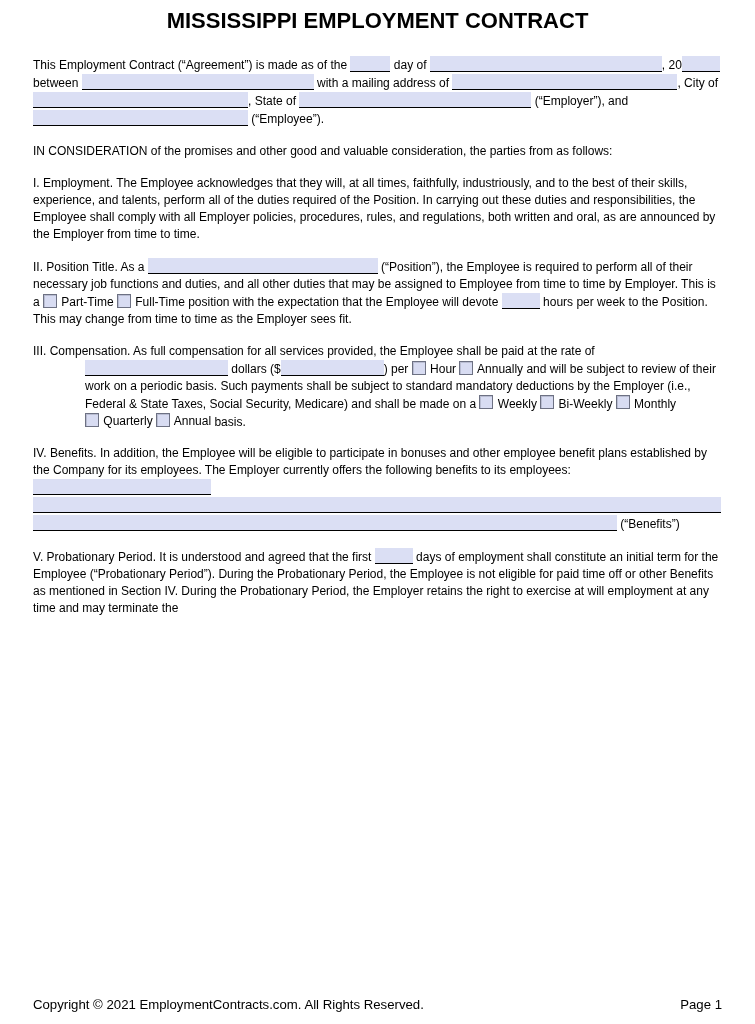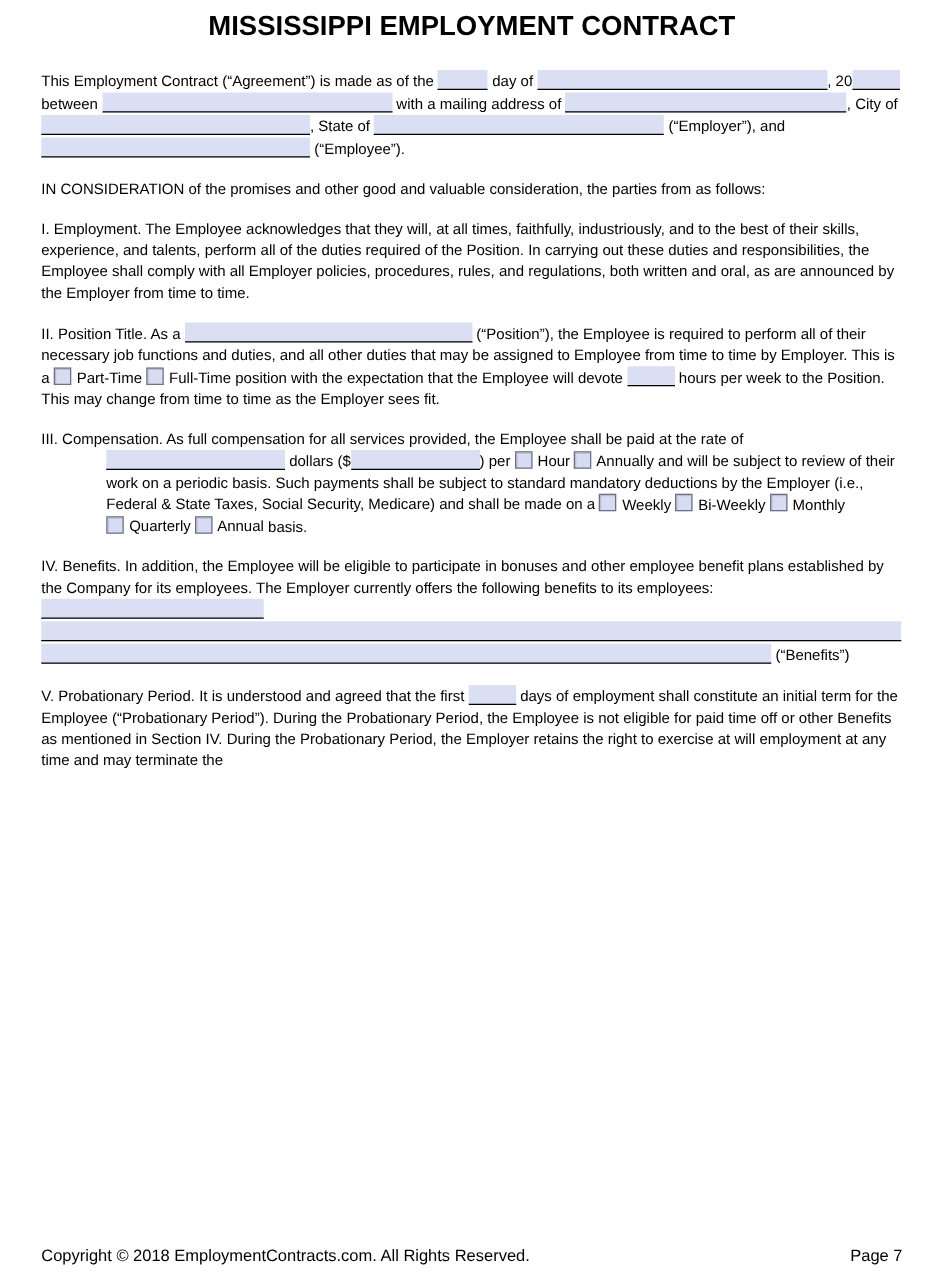--- a/index.html
+++ b/index.html
@@ -49,15 +49,15 @@
   <p class="para">This Employment Contract (“Agreement”) is made as of the <span class="blank" style="width: 40px; background: rgb(219, 223, 244);"></span> day of <span class="blank" style="width: 232px; background: rgb(219, 223, 244);"></span>, 20<span class="blank" style="width: 38px; background: rgb(219, 223, 244);"></span> between <span class="blank" style="width: 232px; background: rgb(219, 223, 244);"></span> with a mailing address of <span class="blank" style="width: 225px; background: rgb(219, 223, 244);"></span>, City of <span class="blank" style="width: 215px; background: rgb(219, 223, 244);"></span>, State of <span class="blank" style="width: 232px; background: rgb(219, 223, 244);"></span> (“Employer”), and <span class="blank" style="width: 215px; background: rgb(219, 223, 244);"></span> (“Employee”).</p>
   <p class="para">IN CONSIDERATION of the promises and other good and valuable consideration, the parties from as follows:</p>
   <p class="para"><strong>I. Employment</strong>. The Employee acknowledges that they will, at all times, faithfully, industriously, and to the best of their skills, experience, and talents, perform all of the duties required of the Position. In carrying out these duties and responsibilities, the Employee shall comply with all Employer policies, procedures, rules, and regulations, both written and oral, as are announced by the Employer from time to time.</p>
   <p class="para"><strong>II. Position Title</strong>. As a <span class="blank" style="width: 230px; background: rgb(219, 223, 244);"></span> (“Position”), the Employee is required to perform all of their necessary job functions and duties, and all other duties that may be assigned to Employee from time to time by Employer. This is a <span class="cb-group"><span class="checkbox" style="background: rgb(216, 220, 242); border-color: rgb(109, 113, 131);"></span> <strong>Part-Time</strong></span> <span class="cb-group"><span class="checkbox" style="background: rgb(216, 220, 242); border-color: rgb(109, 113, 131);"></span> <strong>Full-Time</strong></span> position with the expectation that the Employee will devote <span class="blank" style="width: 38px; background: rgb(219, 223, 244);"></span> hours per week to the Position. This may change from time to time as the Employer sees fit.</p>
   <p class="para hanging"><strong>III. Compensation</strong>. As full compensation for all services provided, the Employee shall be paid at the rate of <span class="blank" style="width: 143px; background: rgb(219, 223, 244);"></span> dollars ($<span class="blank" style="width: 103px; background: rgb(219, 223, 244);"></span>) per <span class="cb-group"><span class="checkbox" style="background: rgb(216, 220, 242); border-color: rgb(109, 113, 131);"></span> <strong>Hour</strong></span> <span class="cb-group"><span class="checkbox" style="background: rgb(216, 220, 242); border-color: rgb(109, 113, 131);"></span> <strong>Annually</strong></span> and will be subject to review of their work on a periodic basis. Such payments shall be subject to standard mandatory deductions by the Employer (i.e., Federal &amp; State Taxes, Social Security, Medicare) and shall be made on a <span class="cb-group"><span class="checkbox" style="background: rgb(216, 220, 242); border-color: rgb(109, 113, 131);"></span> <strong>Weekly</strong></span> <span class="cb-group"><span class="checkbox" style="background: rgb(216, 220, 242); border-color: rgb(109, 113, 131);"></span> <strong>Bi-Weekly</strong></span> <span class="cb-group"><span class="checkbox" style="background: rgb(216, 220, 242); border-color: rgb(109, 113, 131);"></span> <strong>Monthly</strong></span> <span class="cb-group"><span class="checkbox" style="background: rgb(216, 220, 242); border-color: rgb(109, 113, 131);"></span> <strong>Quarterly</strong></span> <span class="cb-group"><span class="checkbox" style="background: rgb(216, 220, 242); border-color: rgb(109, 113, 131);"></span> <strong>Annual</strong></span> basis.</p>
   <p class="para"><strong>IV. Benefits</strong>. In addition, the Employee will be eligible to participate in bonuses and other employee benefit plans established by the Company for its employees. The Employer currently offers the following benefits to its employees: <span class="blank" style="width: 178px; background: rgb(219, 223, 244);"></span> <span class="blank" style="width: 688px; background: rgb(219, 223, 244);"></span> <span class="blank" style="width: 584px; background: rgb(219, 223, 244);"></span> (“Benefits”)</p>
   <p class="para"><strong>V. Probationary Period</strong>. It is understood and agreed that the first <span class="blank" style="width: 38px; background: rgb(219, 223, 244);"></span> days of employment shall constitute an initial term for the Employee (“Probationary Period”). During the Probationary Period, the Employee is not eligible for paid time off or other Benefits as mentioned in Section IV. During the Probationary Period, the Employer retains the right to exercise at will employment at any time and may terminate the</p>
 </div>
 
 <footer class="doc-footer">
-  <span>Copyright © 2018 EmploymentContracts.com. All Rights Reserved.</span>
-  <span>Page 7</span>
+  <span>Copyright © 2021 EmploymentContracts.com. All Rights Reserved.</span>
+  <span>Page 1</span>
 </footer>
 
 </body></html>

